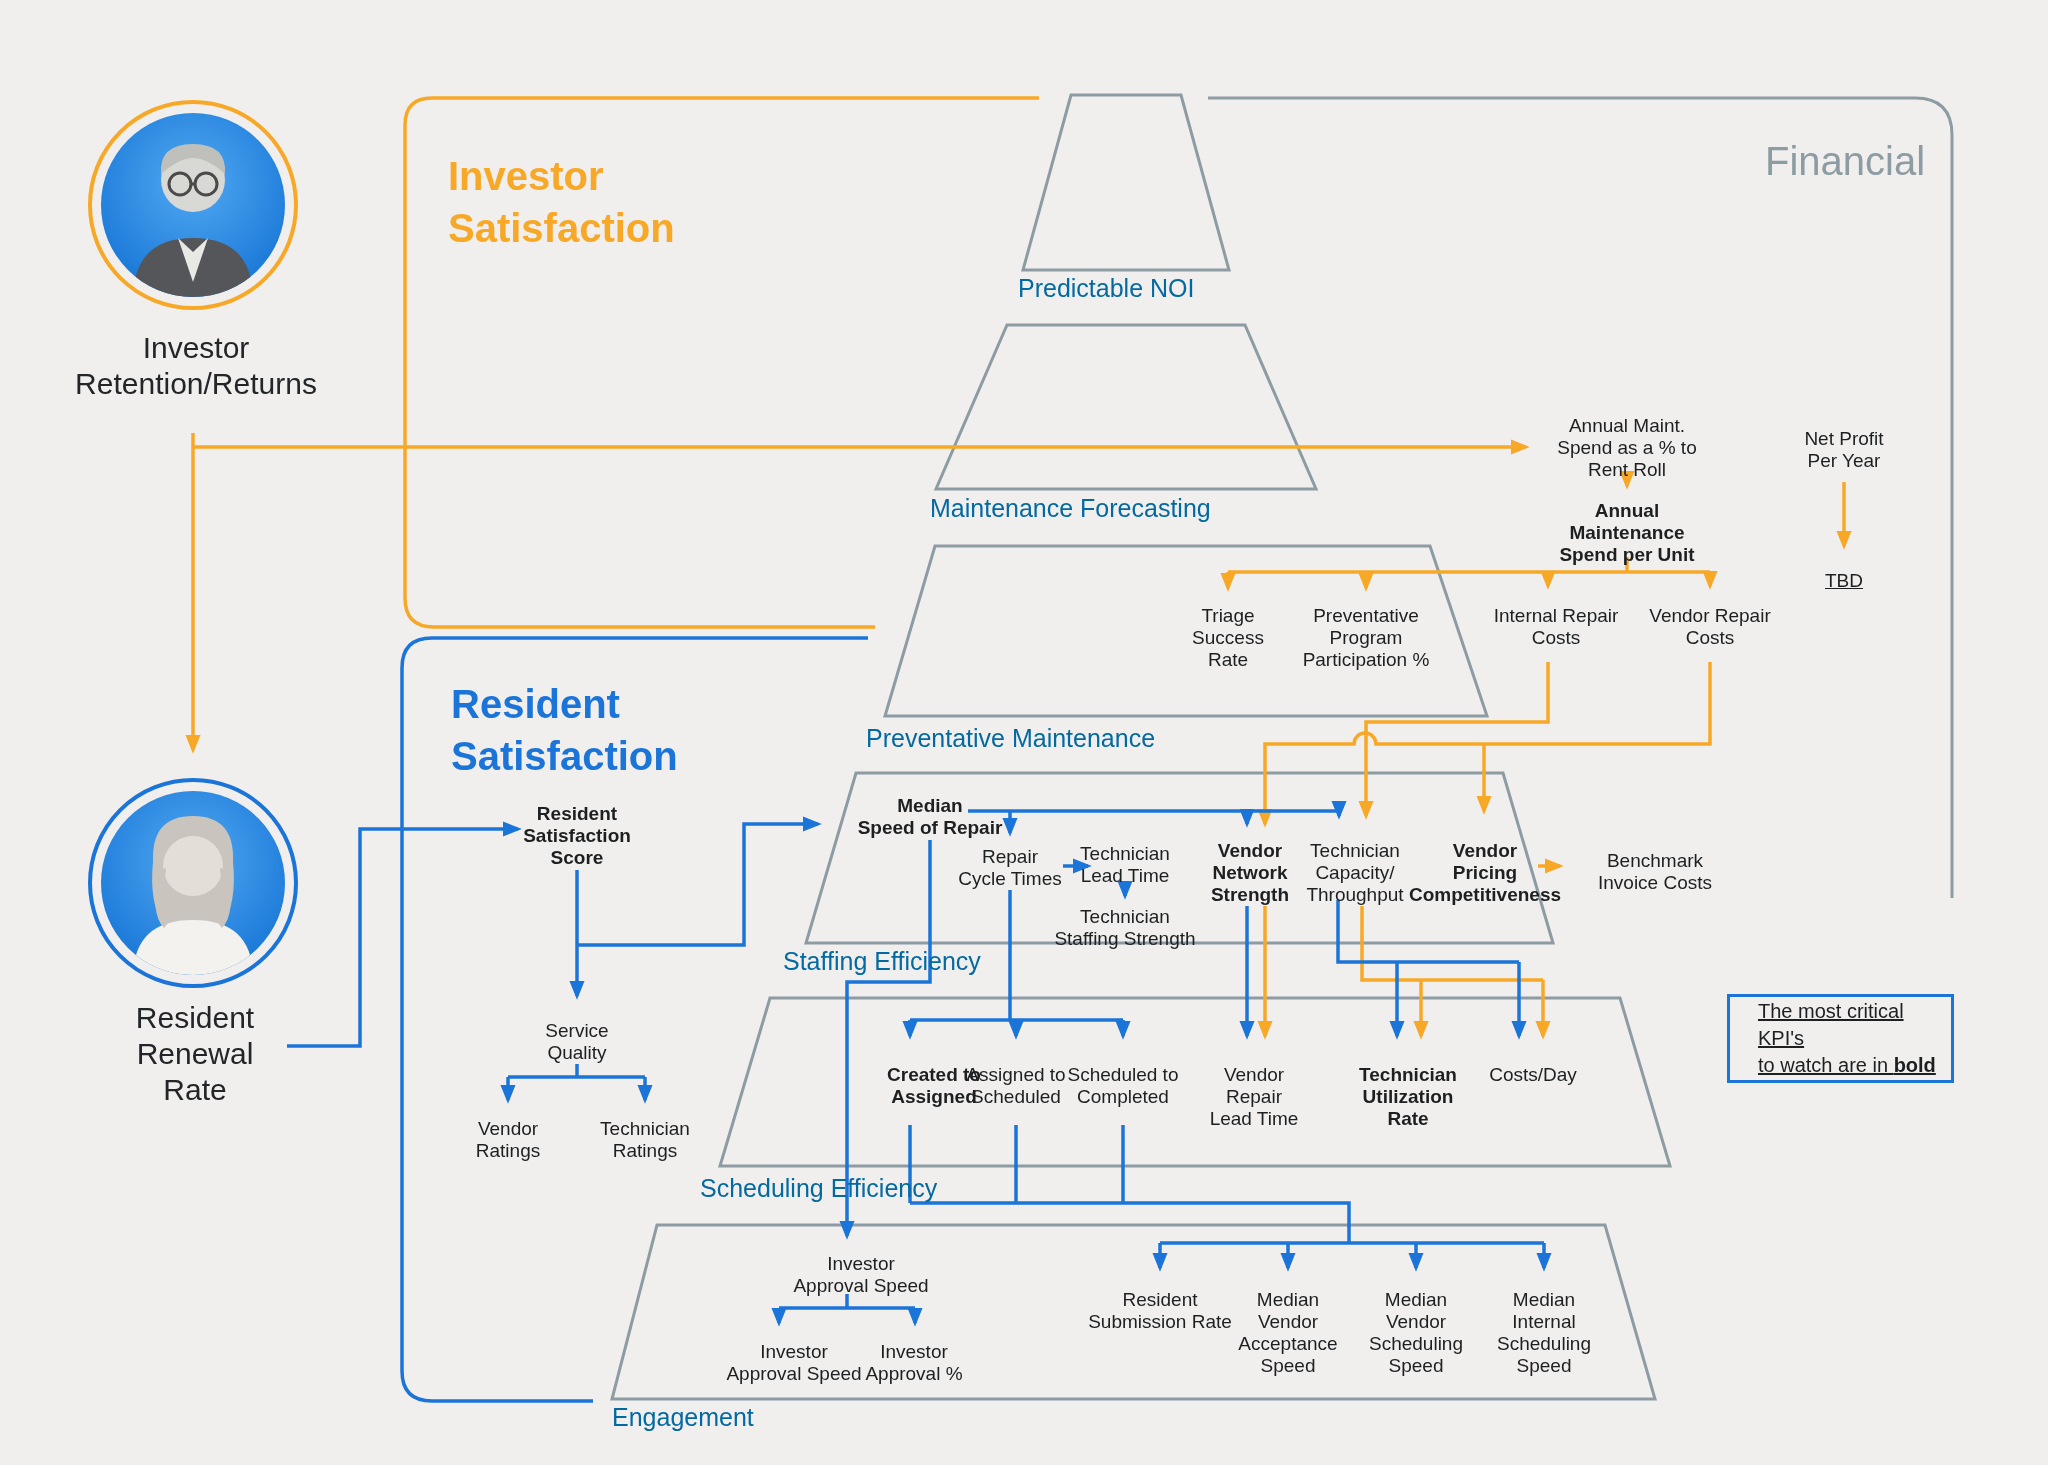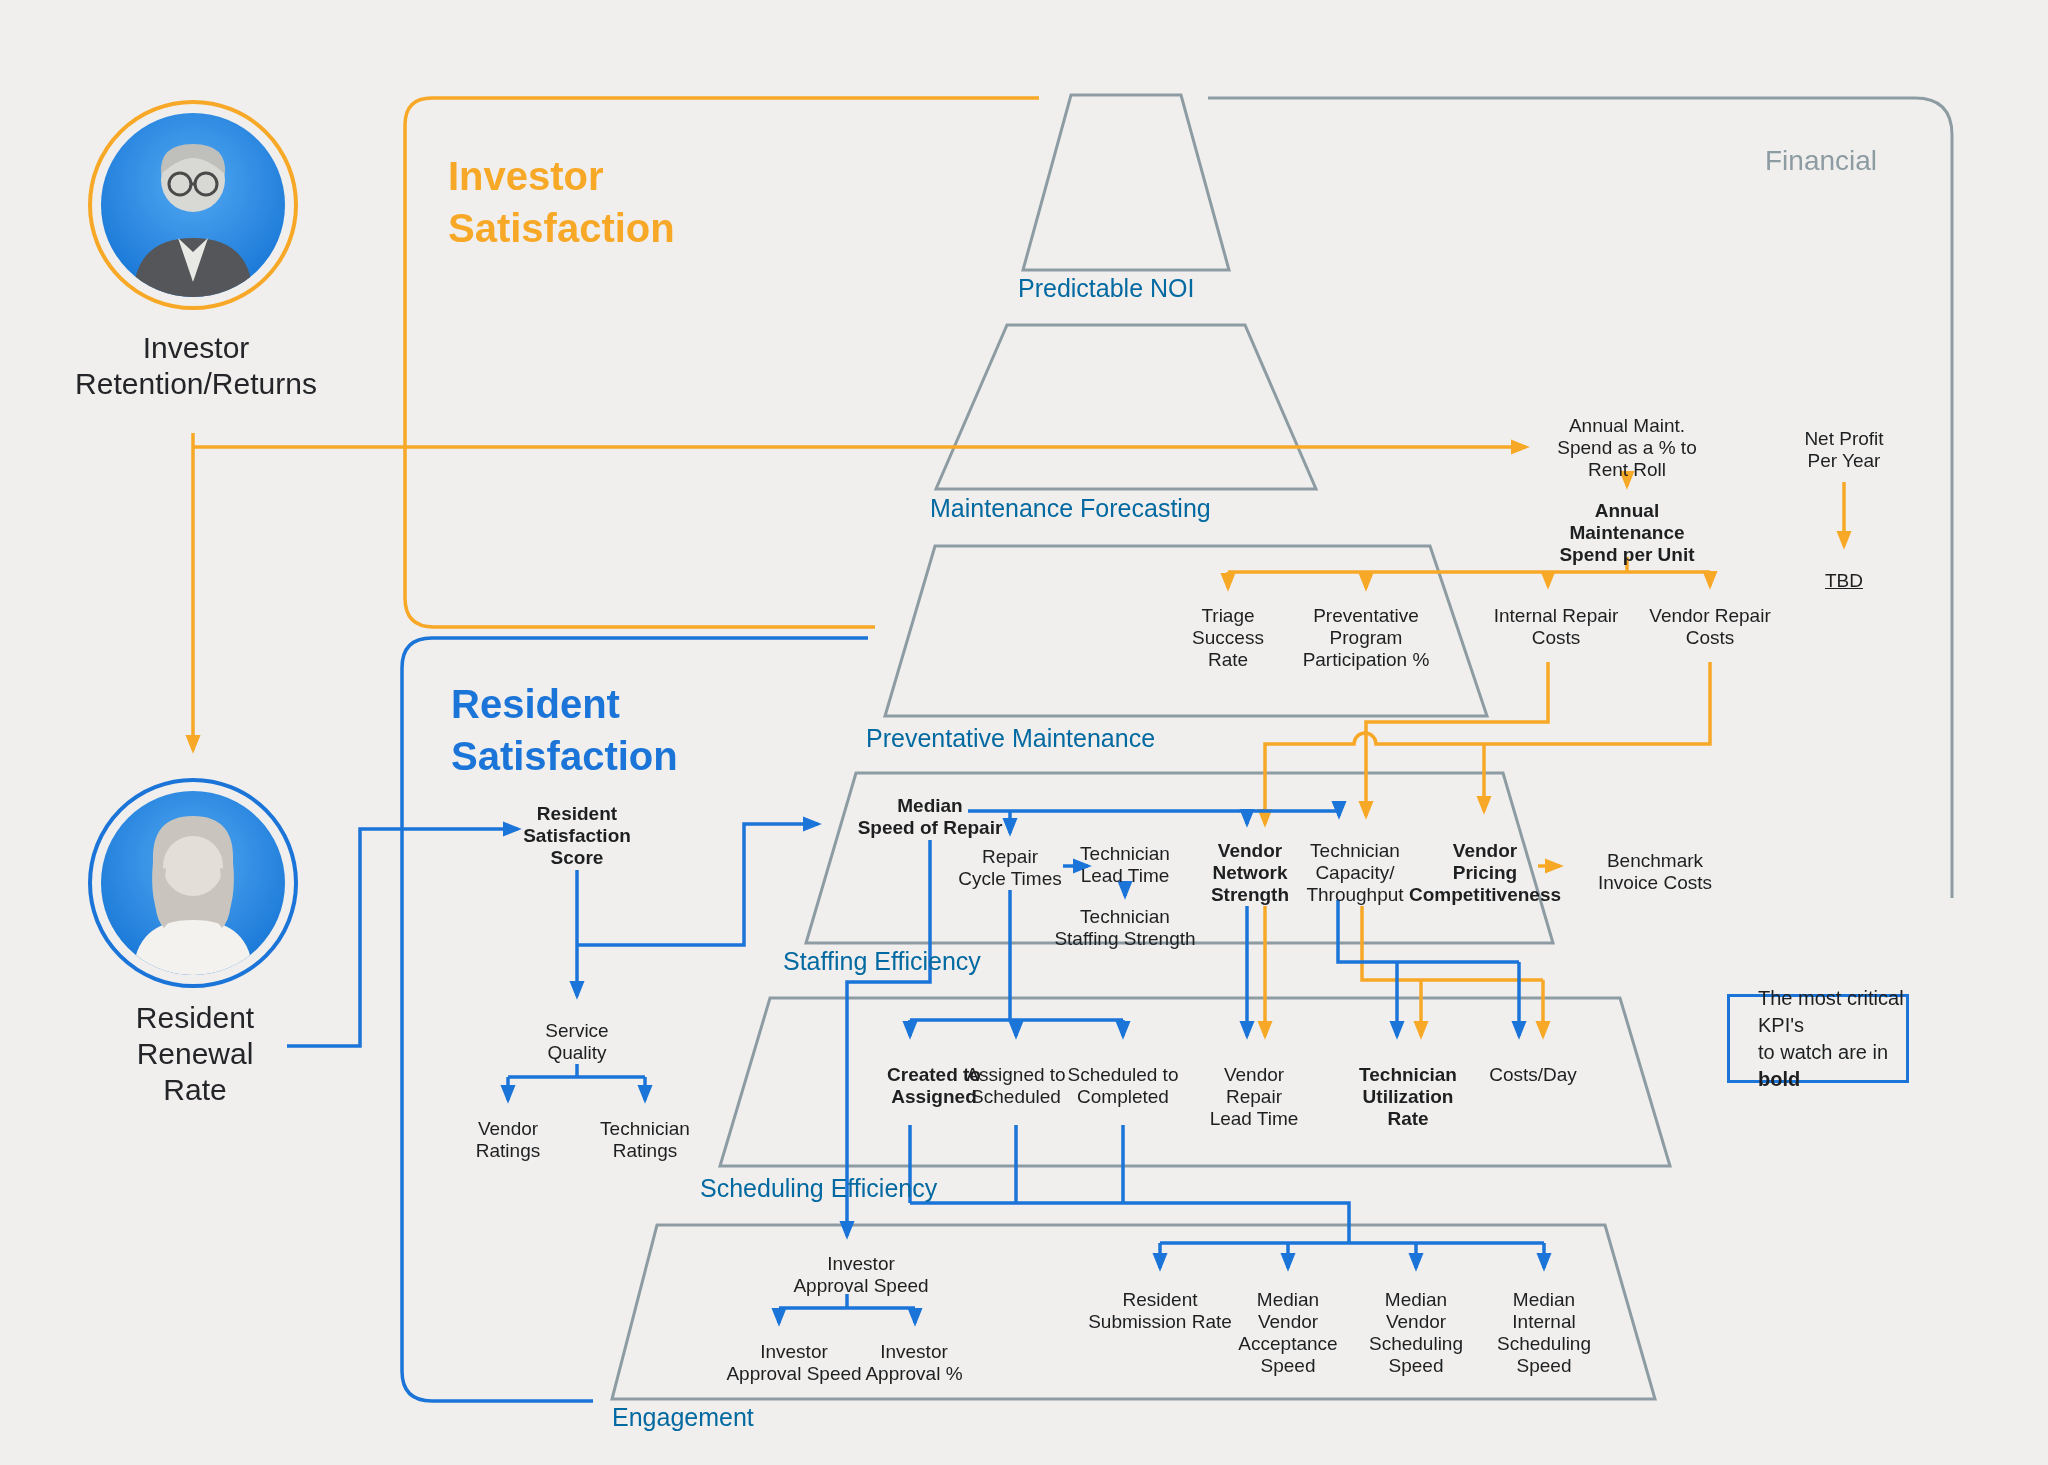--- a/index.html
+++ b/index.html
@@ -5,27 +5,27 @@
   html,body{margin:0;padding:0;background:#F0EFED;}
   .canvas{position:relative;width:2048px;height:1465px;background:#F0EFED;
           font-family:"Liberation Sans",sans-serif;overflow:hidden;}
   .lbl{position:absolute;transform:translateX(-50%);text-align:center;
        white-space:pre-line;color:#1E1F21;font-size:19px;line-height:22px;}
   .b{font-weight:bold;}
   .lvl{position:absolute;color:#0369a1;font-size:25px;line-height:24px;white-space:nowrap;}
   .hdr{position:absolute;font-size:40px;line-height:52px;font-weight:bold;white-space:pre-line;}
   .hdr-y{color:#F7A827;}
   .hdr-b{color:#1B74D8;}
-  .hdr-g{color:#8D9CA3;font-weight:normal;font-size:28px;}
+  .hdr-g{color:#8D9CA3;font-weight:normal;font-size:40px;}
   .actor{position:absolute;transform:translateX(-50%);text-align:center;white-space:pre-line;
          color:#242529;font-size:30px;line-height:36px;}
   .avatar{position:absolute;}
-  .notebox{position:absolute;left:1727px;top:994px;width:182px;height:89px;
+  .notebox{position:absolute;left:1727px;top:994px;width:227px;height:89px;
            border:3px solid #1B74D8;box-sizing:border-box;display:flex;flex-direction:column;
-           justify-content:center;padding-left:28px;color:#1E1F21;font-size:20px;line-height:27px;}
+           justify-content:center;padding-left:28px;color:#1E1F21;font-size:20px;line-height:27px;text-decoration:underline;}
   svg.wires{position:absolute;left:0;top:0;}
 </style>
 </head>
 <body>
 
 <div class="canvas">
 
   <svg class="wires" width="2048" height="1465" viewBox="0 0 2048 1465">
     <defs>
       <marker id="ay" viewBox="0 0 10 8" refX="8" refY="4" markerWidth="5.5" markerHeight="4.5" orient="auto">

